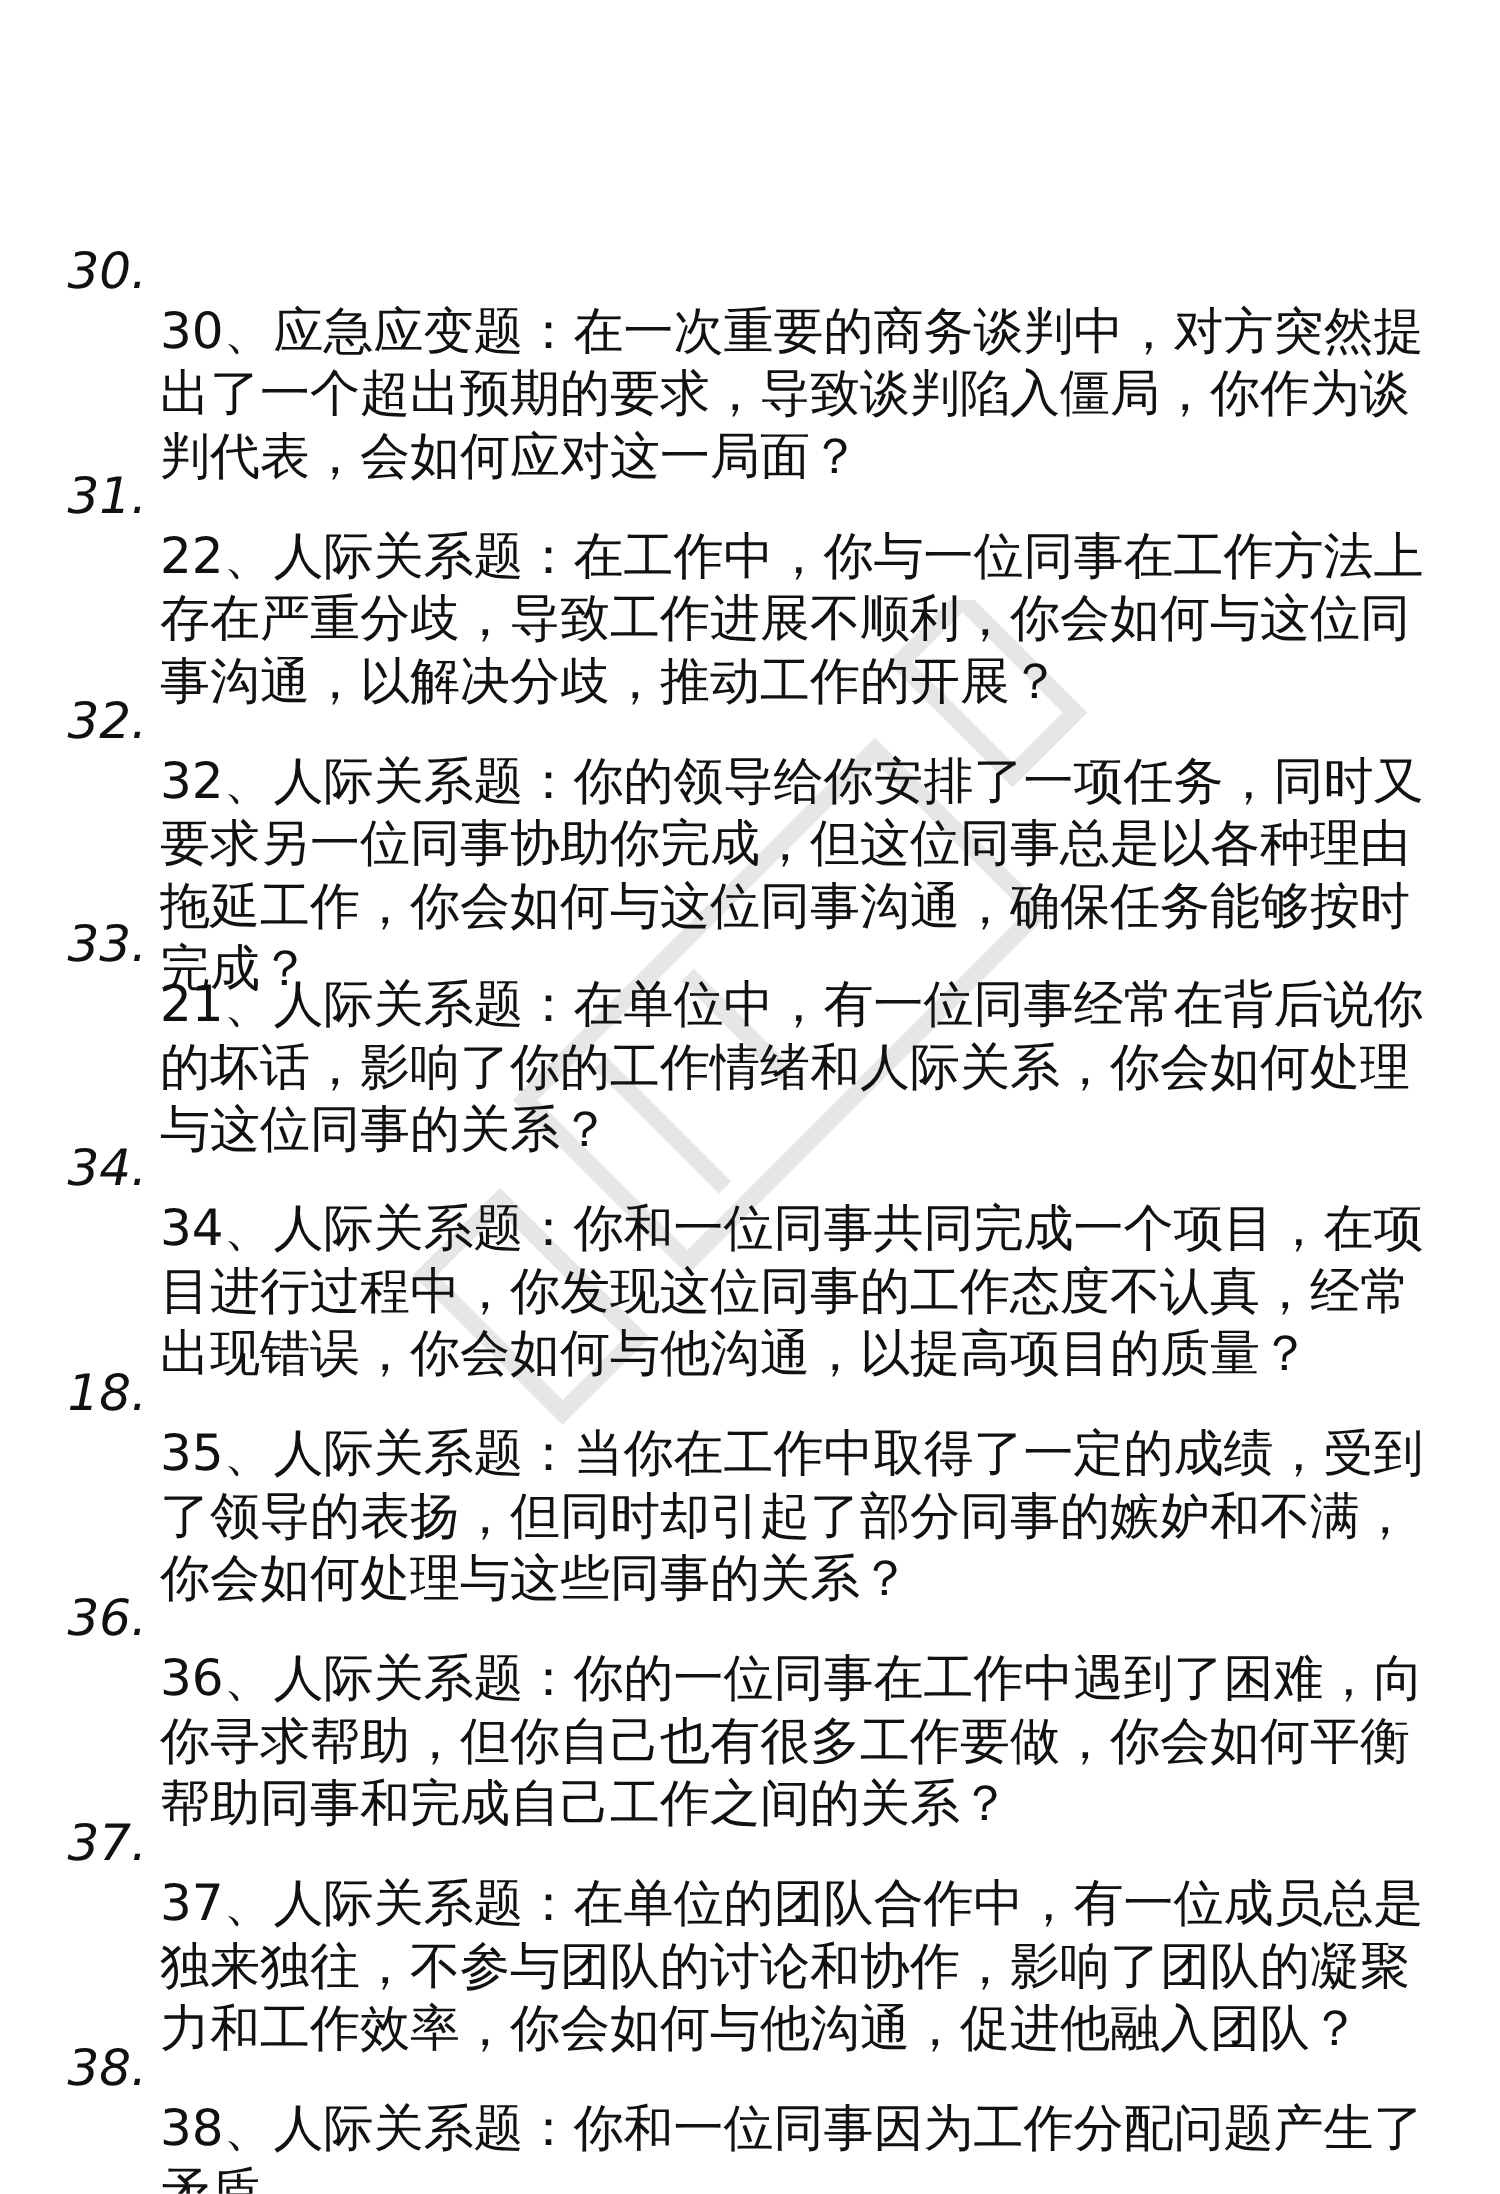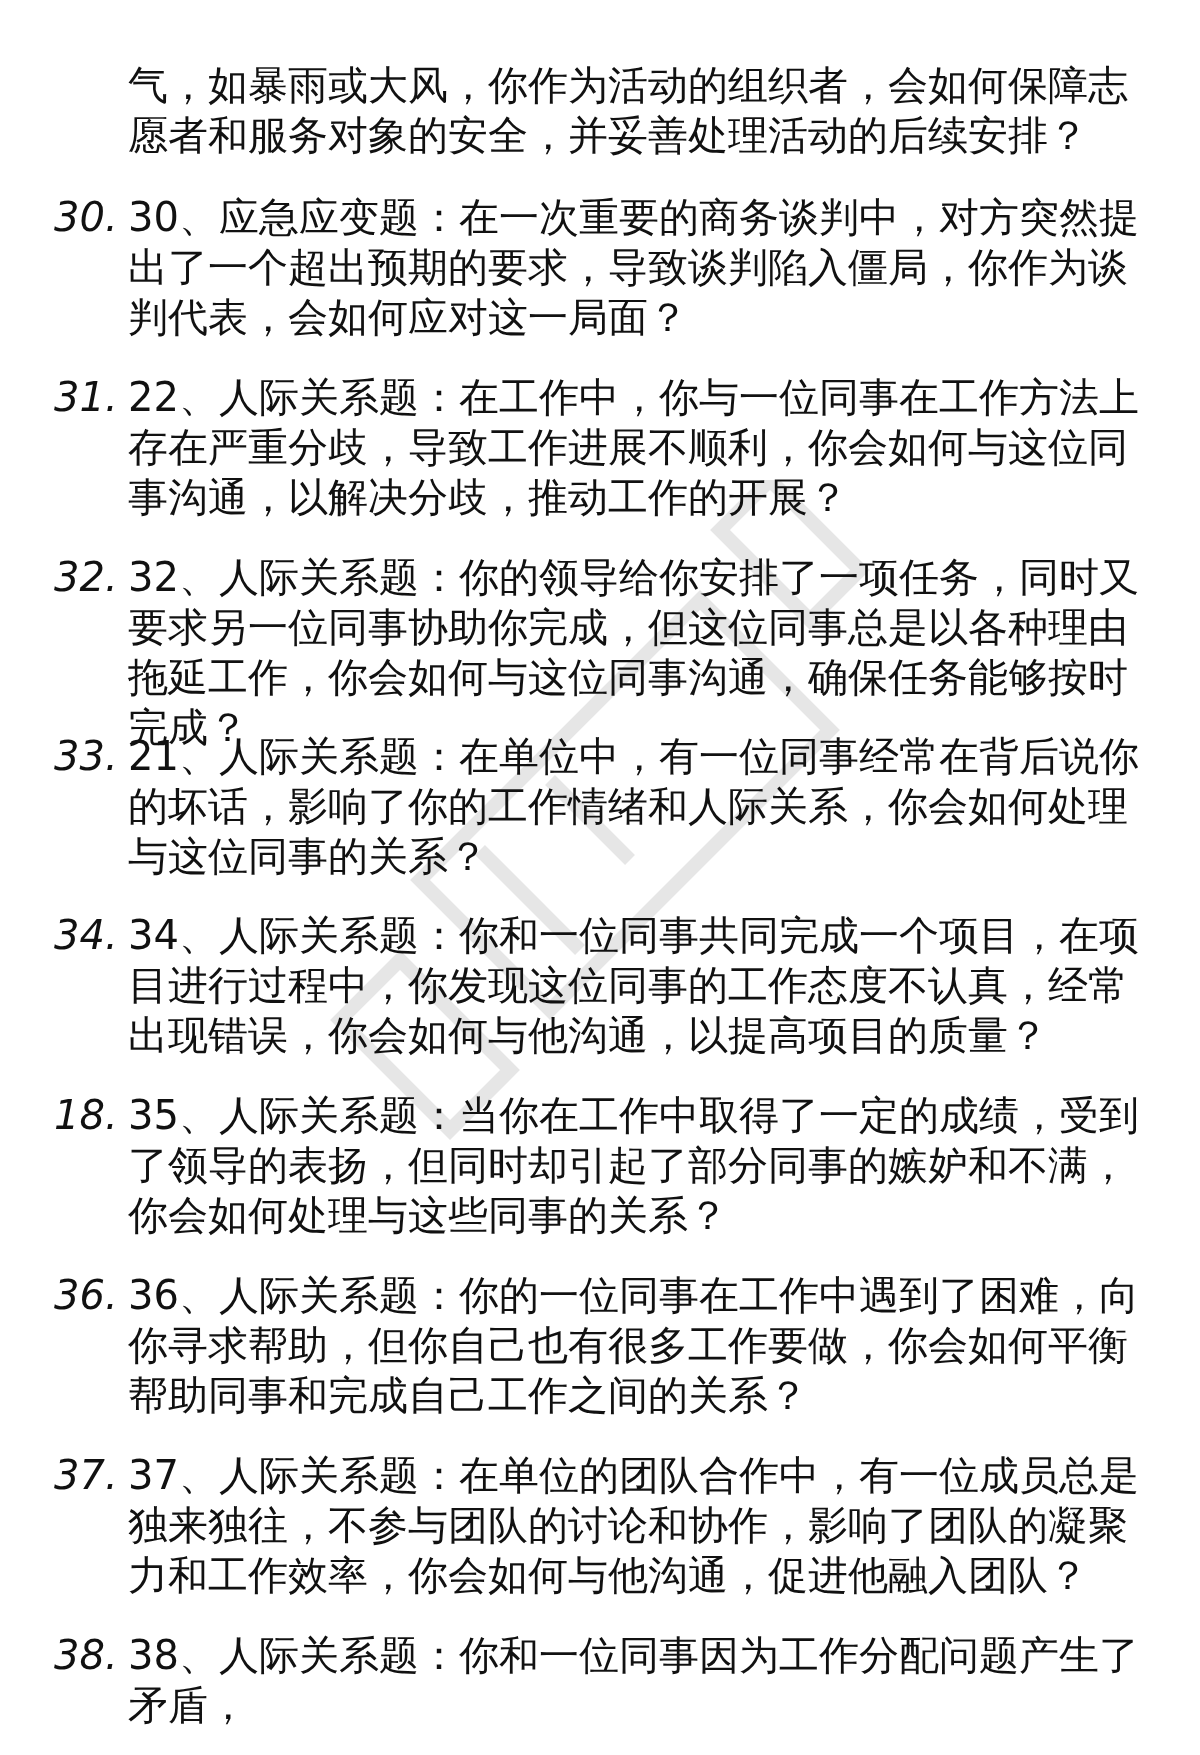--- a/index.html
+++ b/index.html
@@ -4,40 +4,39 @@
 <style>
   html, body { margin:0; padding:0; background:#ffffff; }
   body { width:1200px; height:1755px; position:relative; overflow:hidden;
          font-family:"DejaVu Sans", "Liberation Sans", sans-serif; color:#111; }
   .page { position:absolute; left:0; top:0; width:1200px; height:1755px; }
   .watermark { position:absolute; left:250px; top:480px; width:700px; height:700px;
                pointer-events:none; }
   .cont { position:absolute; left:128px; top:60px; width:1030px; font-size:40px; line-height:50px; }
   .item { position:absolute; left:0; width:1200px; }
   .num { position:absolute; left:54px; width:70px; font-size:40px; line-height:50px;font-style:italic; }
-  .txt { position:absolute; left:128px; width:1030px; font-size:40px; line-height:50px; }
+  .txt { position:absolute; left:128px; width:1030px; font-size:40px; line-height:50px;margin-top:48px; }
   .footer { position:absolute; left:0; width:1200px; top:1778px; text-align:center;
             font-size:30px; line-height:40px; }
 </style>
 </head>
 <body>
 
 <div class="page">
 
   <svg class="watermark" viewBox="0 0 700 700">
     <g fill="none" stroke="#e6e6e6" stroke-width="14">
       <path d="M520 0 L610 90 L560 140 L470 50 Z"></path>
       <path d="M450 120 L580 250 L300 530 L170 400 Z"></path>
       <path d="M300 300 L380 380"></path>
       <path d="M230 370 L330 470"></path>
       <path d="M150 480 L260 590 L200 650 L90 540 Z"></path>
     </g>
   </svg>
 
-  <div class="cont">气，如暴雨或大风，你作为活动的组织者，会如何保障志愿者和服务对象的安全，并妥善处理活动的后续安排？</div>
 
   <div class="item" style="top:192px">
     <span class="num">30.</span>
     <span class="txt">30、应急应变题：在一次重要的商务谈判中，对方突然提出了一个超出预期的要求，导致谈判陷入僵局，你作为谈判代表，会如何应对这一局面？</span>
   </div>
   <div class="item" style="top:372px">
     <span class="num">31.</span>
     <span class="txt">22、人际关系题：在工作中，你与一位同事在工作方法上存在严重分歧，导致工作进展不顺利，你会如何与这位同事沟通，以解决分歧，推动工作的开展？</span>
   </div>
   <div class="item" style="top:552px">

